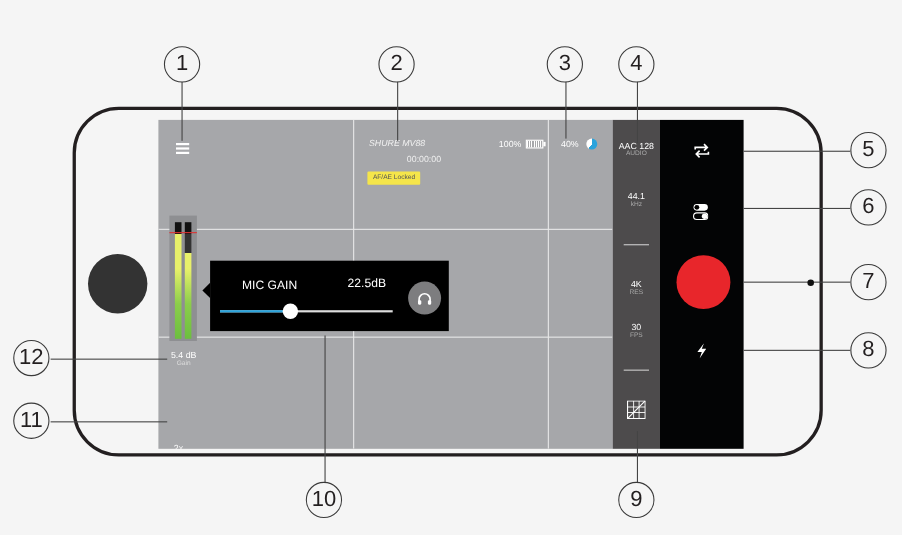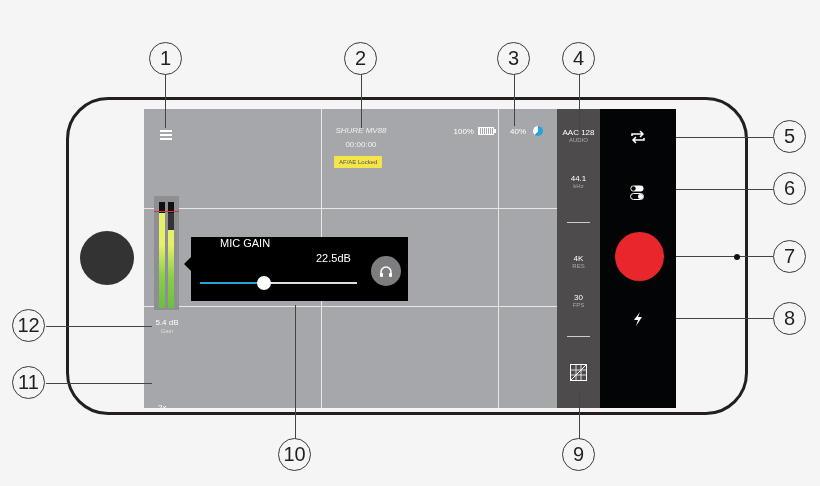--- a/index.html
+++ b/index.html
@@ -5,36 +5,36 @@
   html, body { margin:0; padding:0; }
   body { width:820px; height:486px; background:#f5f5f5; position:relative; overflow:hidden; font-family:"Liberation Sans", sans-serif; }
   .phone { position:absolute; left:66px; top:97px; width:682px; height:318px; border:3px solid #231f20; border-radius:42px; box-sizing:border-box; }
   .home-btn { position:absolute; left:80px; top:231px; width:54px; height:54px; border-radius:50%; background:#333; }
   .screen { position:absolute; left:144px; top:109px; width:413px; height:299px; background:#a6a7aa; overflow:hidden; }
   .gridv { position:absolute; top:0; width:1px; height:100%; background:#e8e8e8; }
   .gridh { position:absolute; left:0; height:1px; width:100%; background:#e8e8e8; }
   .menu-icon { position:absolute; left:16px; top:21px; width:12px; }
   .menu-icon span { display:block; height:2px; background:#fff; margin-bottom:2px; }
   .dev-name { position:absolute; left:177px; top:17px; width:80px; text-align:center; color:#f1f1f1; font-size:8px;font-style:italic; }
-  .timecode { position:absolute; left:177px; top:31px; width:80px; text-align:center; color:#f1f1f1; font-size:8px; }
+  .timecode { position:absolute; left:177px; top:31px; width:80px; text-align:right; color:#f1f1f1; font-size:8px; }
   .afae { position:absolute; left:190px; top:47px; background:#f5e54a; color:#555; font-size:6px; padding:3px 5px; border-radius:1px; }
   .status { position:absolute; right:14px; top:17px; color:#fff; font-size:8px; display:flex; align-items:center; gap:4px; }
   .battery { width:14px; height:6px; border:1px solid #fff; position:relative; background:repeating-linear-gradient(90deg,#fff 0 1px,transparent 1px 2px); }
   .battery::after { content:""; position:absolute; right:-3px; top:1px; width:2px; height:4px; background:#fff; }
   .storage { width:10px; height:10px; border-radius:50%; background:conic-gradient(#2aa3dc 0 60%, #fff 60% 100%); margin-left:3px; }
   .meter-box { position:absolute; left:10px; top:87px; width:25px; height:114px; background:#8e8f92; }
   .meter { position:absolute; top:6px; width:6px; height:106px; background:linear-gradient(#111 0 10%, #e8f06a 10% 40%, #8ccd4b 70%, #6cbf3f 100%); }
   .meter.r { background:linear-gradient(#111 0 10%, #333 10% 26%, #e8f06a 26% 40%, #8ccd4b 70%, #6cbf3f 100%); }
   .peak { position:absolute; left:10px; top:102px; width:25px; height:1px; background:#d33; }
   .gain-val { position:absolute; left:8px; top:209px; color:#fff; font-size:8px; width:30px; text-align:center; }
   .gain-lbl { position:absolute; left:8px; top:219px; color:#ddd; font-size:6px; width:30px; text-align:center; }
   .zoom-lvl { position:absolute; left:14px; top:268px; color:#fff; font-size:8px;margin-top:26px; }
   .popup { position:absolute; left:47px; top:128px; width:217px; height:64px; background:#000; }
   .popup::before { content:""; position:absolute; left:-7px; top:20px; border-right:7px solid #000; border-top:7px solid transparent; border-bottom:7px solid transparent; }
-  .mg-label { position:absolute; left:9px; top:0; color:#fff; font-size:11px;padding-left:20px; }
+  .mg-label { position:absolute; left:9px; top:17px; color:#fff; font-size:11px;padding-left:20px; }
   .mg-val { position:absolute; left:125px; top:15px; color:#fff; font-size:11px; }
   .slider { position:absolute; left:9px; top:45px; width:157px; height:2px; background:#ddd; }
   .slider .fill { position:absolute; left:0; top:0; height:2px; width:40%; background:#2aa3dc; }
   .slider .thumb { position:absolute; left:57px; top:-6px; width:14px; height:14px; border-radius:50%; background:#fff; }
   .hp-btn { position:absolute; left:180px; top:19px; width:30px; height:30px; border-radius:50%; background:#7d7d7f; display:flex; align-items:center; justify-content:center; }
   .settings { position:absolute; left:557px; top:109px; width:43px; height:299px; background:#4d4b4c; color:#fff; text-align:center; }
   .s-val { position:absolute; left:0; width:43px; font-size:8px; color:#fff; }
   .s-unit { position:absolute; left:0; width:43px; font-size:6px; color:#aaa; }
   .s-div { position:absolute; left:10px; width:23px; height:1px; background:#ccc; }
   .grid-icon { position:absolute; left:13px; top:255px; width:17px; height:17px; }

